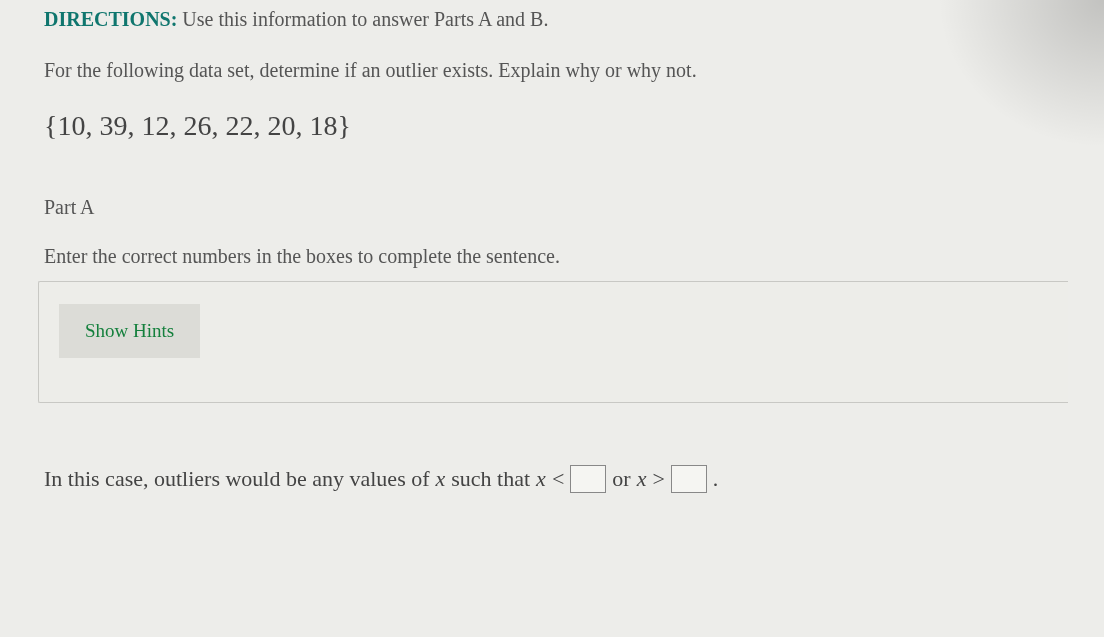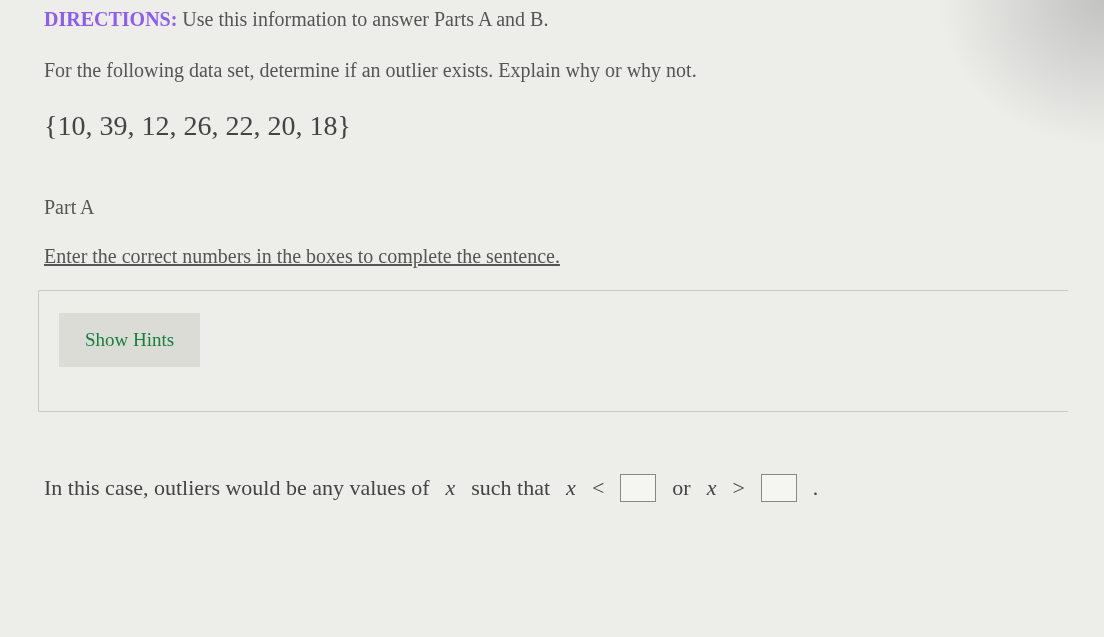--- a/index.html
+++ b/index.html
@@ -19,43 +19,42 @@
     .content {
       padding: 8px 36px 20px 44px;
     }
     .directions-line {
       font-size: 20px;
       color: #555;
       margin-bottom: 28px;
     }
     .directions-label {
       font-weight: bold;
-      color: #8b5cf6;
+      color: #0f766e;
     }
     .problem-text {
       font-size: 20px;
       color: #555;
       margin-bottom: 28px;
     }
     .data-set {
       font-size: 28px;
       color: #444;
       margin-bottom: 54px;
     }
     .part-label {
       font-size: 20px;
       font-weight: normal;
       color: #555;
       margin-bottom: 26px;
     }
     .instruction {
       font-size: 20px;
       color: #555;
-      margin-bottom: 22px;
-      text-decoration: underline;
+      margin-bottom: 13px;
     }
     .hints-container {
       border: 1px solid #c8c8c4;
       border-right: none;
       border-radius: 2px 0 0 2px;
       padding: 22px 20px 44px 20px;
       margin-left: -6px;
       margin-bottom: 62px;
       background: #edede9;
     }
@@ -68,21 +67,21 @@
       font-size: 19px;
       color: #15803d;
       cursor: pointer;
     }
     .answer-line {
       font-size: 22px;
       color: #444;
       display: flex;
       align-items: center;
       flex-wrap: wrap;
-      gap: 16px;
+      gap: 6px;
     }
     .math-var {
       font-style: italic;
       font-family: 'Times New Roman', serif;
     }
     .answer-box {
       display: inline-block;
       width: 36px;
       height: 28px;
       border: 1px solid #888;

